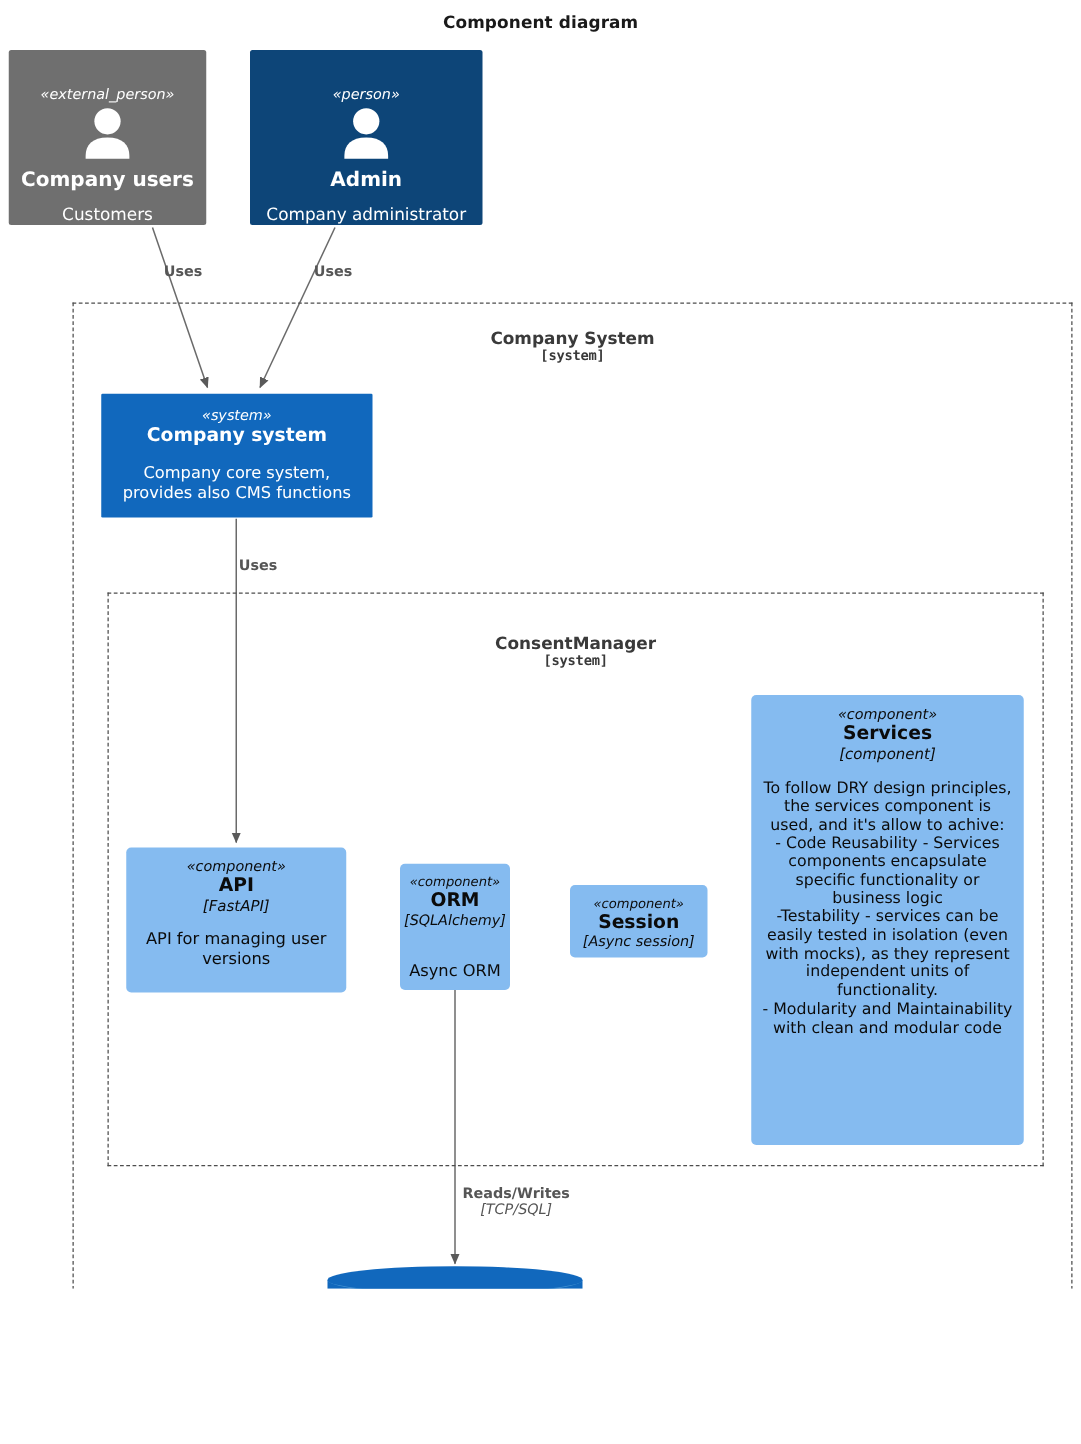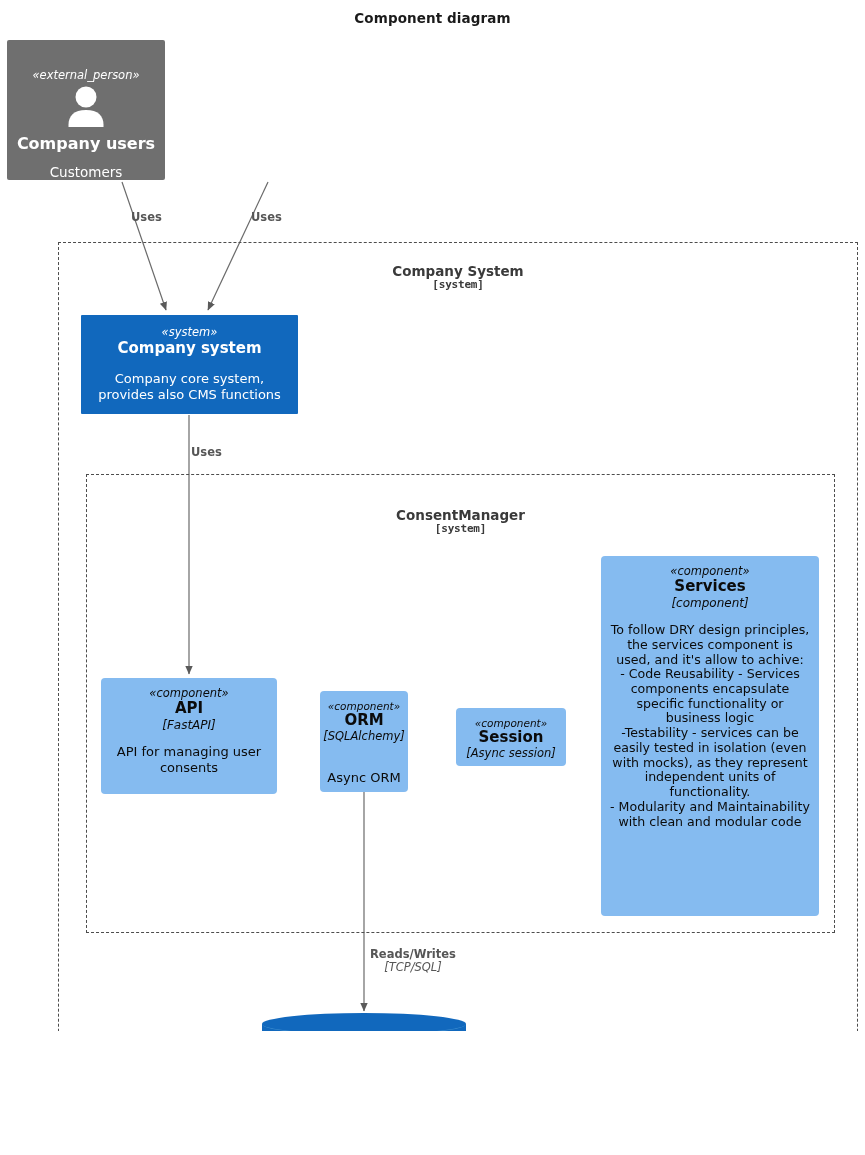--- a/index.html
+++ b/index.html
@@ -230,20 +230,31 @@
     <span class="person-icon">
       <svg width="44" height="42" viewBox="0 0 44 42">
         <circle cx="22" cy="11" r="10.5" fill="#ffffff"></circle>
         <path d="M22 24 C10 24 4.5 30 4.5 38.5 L4.5 41 L39.5 41 L39.5 38.5 C39.5 30 34 24 22 24 Z" fill="#ffffff"></path>
       </svg>
     </span>
     <div class="nname">Company users</div>
     <div class="ndesc">Customers</div>
   </div>
 
+  <div class="node person internal" style="left:200px; top:40px; width:186px; height:140px;">
+    <div class="stereo">«person»</div>
+    <span class="person-icon">
+      <svg width="44" height="42" viewBox="0 0 44 42">
+        <circle cx="22" cy="11" r="10.5" fill="#ffffff"></circle>
+        <path d="M22 24 C10 24 4.5 30 4.5 38.5 L4.5 41 L39.5 41 L39.5 38.5 C39.5 30 34 24 22 24 Z" fill="#ffffff"></path>
+      </svg>
+    </span>
+    <div class="nname">Admin</div>
+    <div class="ndesc">Company administrator</div>
+  </div>
 
   <div class="edge-label" style="left:131px; top:211px;">
     <span>Uses</span>
   </div>
   <div class="edge-label" style="left:251px; top:211px;">
     <span>Uses</span>
   </div>
 
   <div class="node system-box" style="left:81px; top:315px; width:217px; height:99px;">
     <div class="stereo">«system»</div>
@@ -252,21 +263,21 @@
   </div>
 
   <div class="edge-label" style="left:191px; top:446px;">
     <span>Uses</span>
   </div>
 
   <div class="node component-box" style="left:101px; top:678px; width:176px; height:116px;">
     <div class="stereo">«component»</div>
     <div class="nname">API</div>
     <div class="ntech">[FastAPI]</div>
-    <div class="ndesc" style="padding:0 8px;">API for managing user consents</div>
+    <div class="ndesc" style="padding:0 8px;">API for managing user versions</div>
   </div>
 
   <div class="node component-box" style="left:320px; top:691px; width:88px; height:101px;">
     <div class="stereo" style="font-size:10.5px;">«component»</div>
     <div class="nname">ORM</div>
     <div class="ntech" style="font-size:11.5px;">[SQLAlchemy]</div>
     <div class="ndesc" style="margin-top:27px;">Async ORM</div>
   </div>
 
   <div class="node component-box compact" style="left:456px; top:708px; width:110px; height:58px;">

